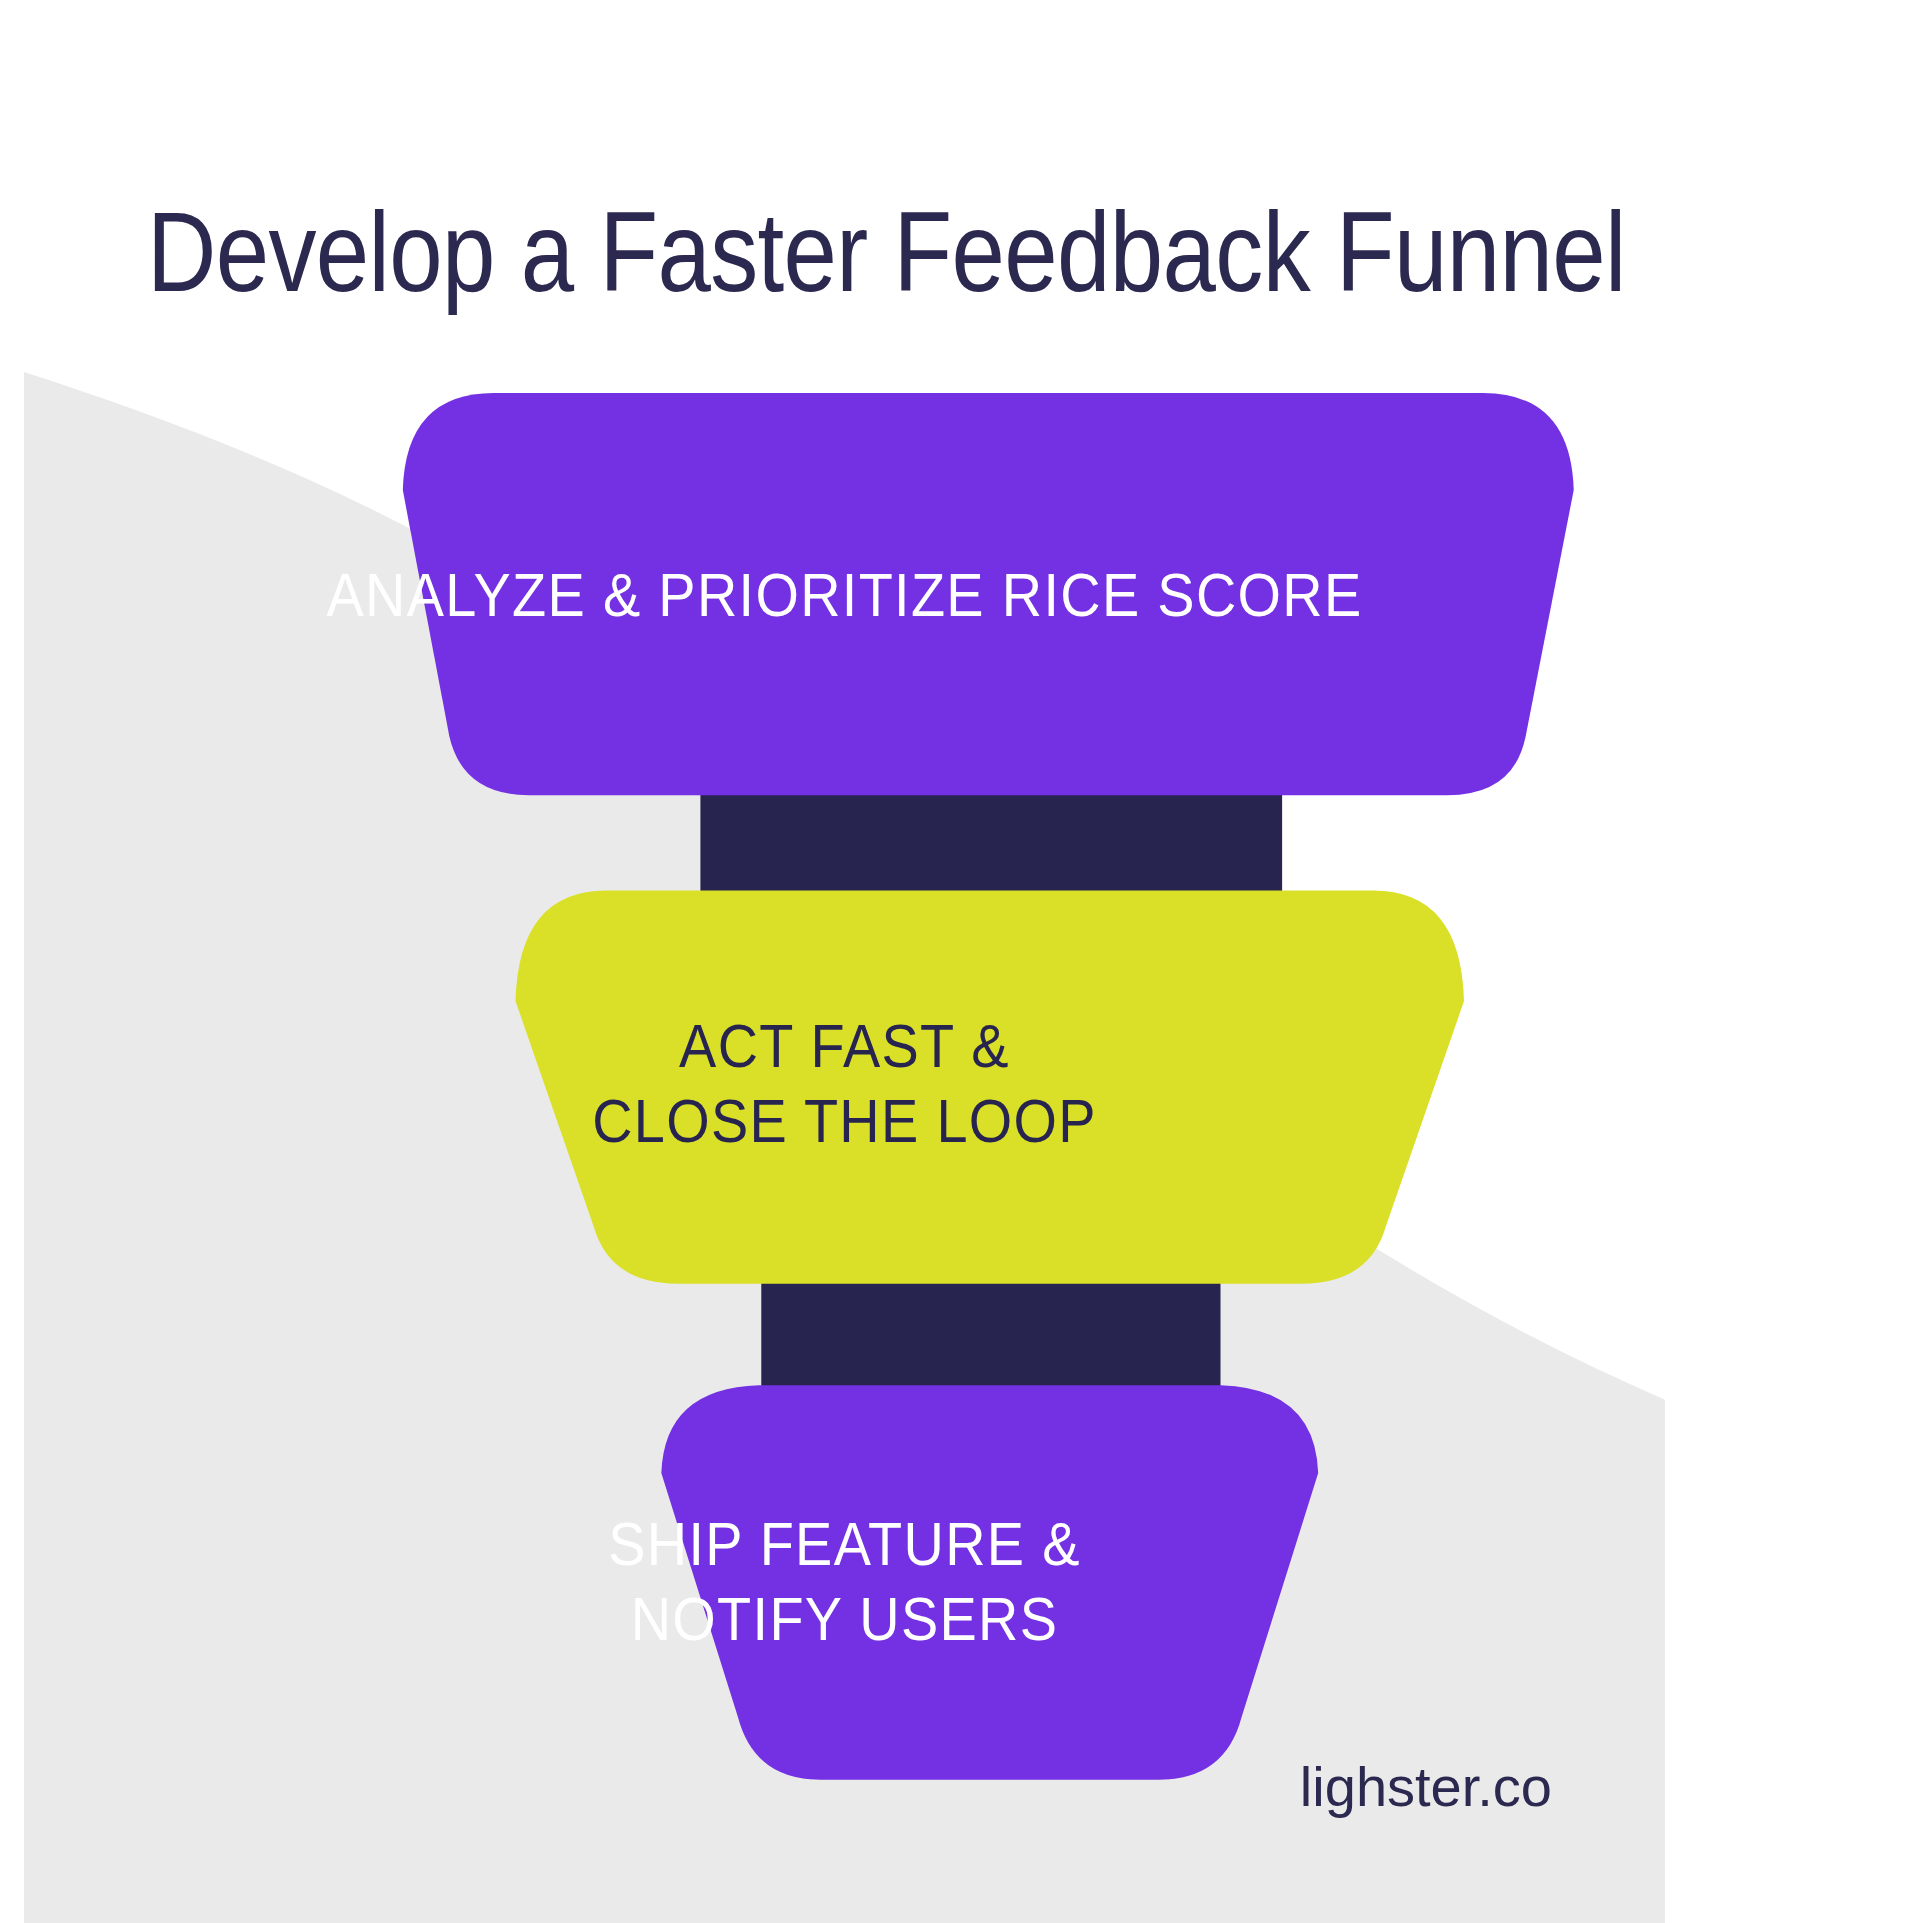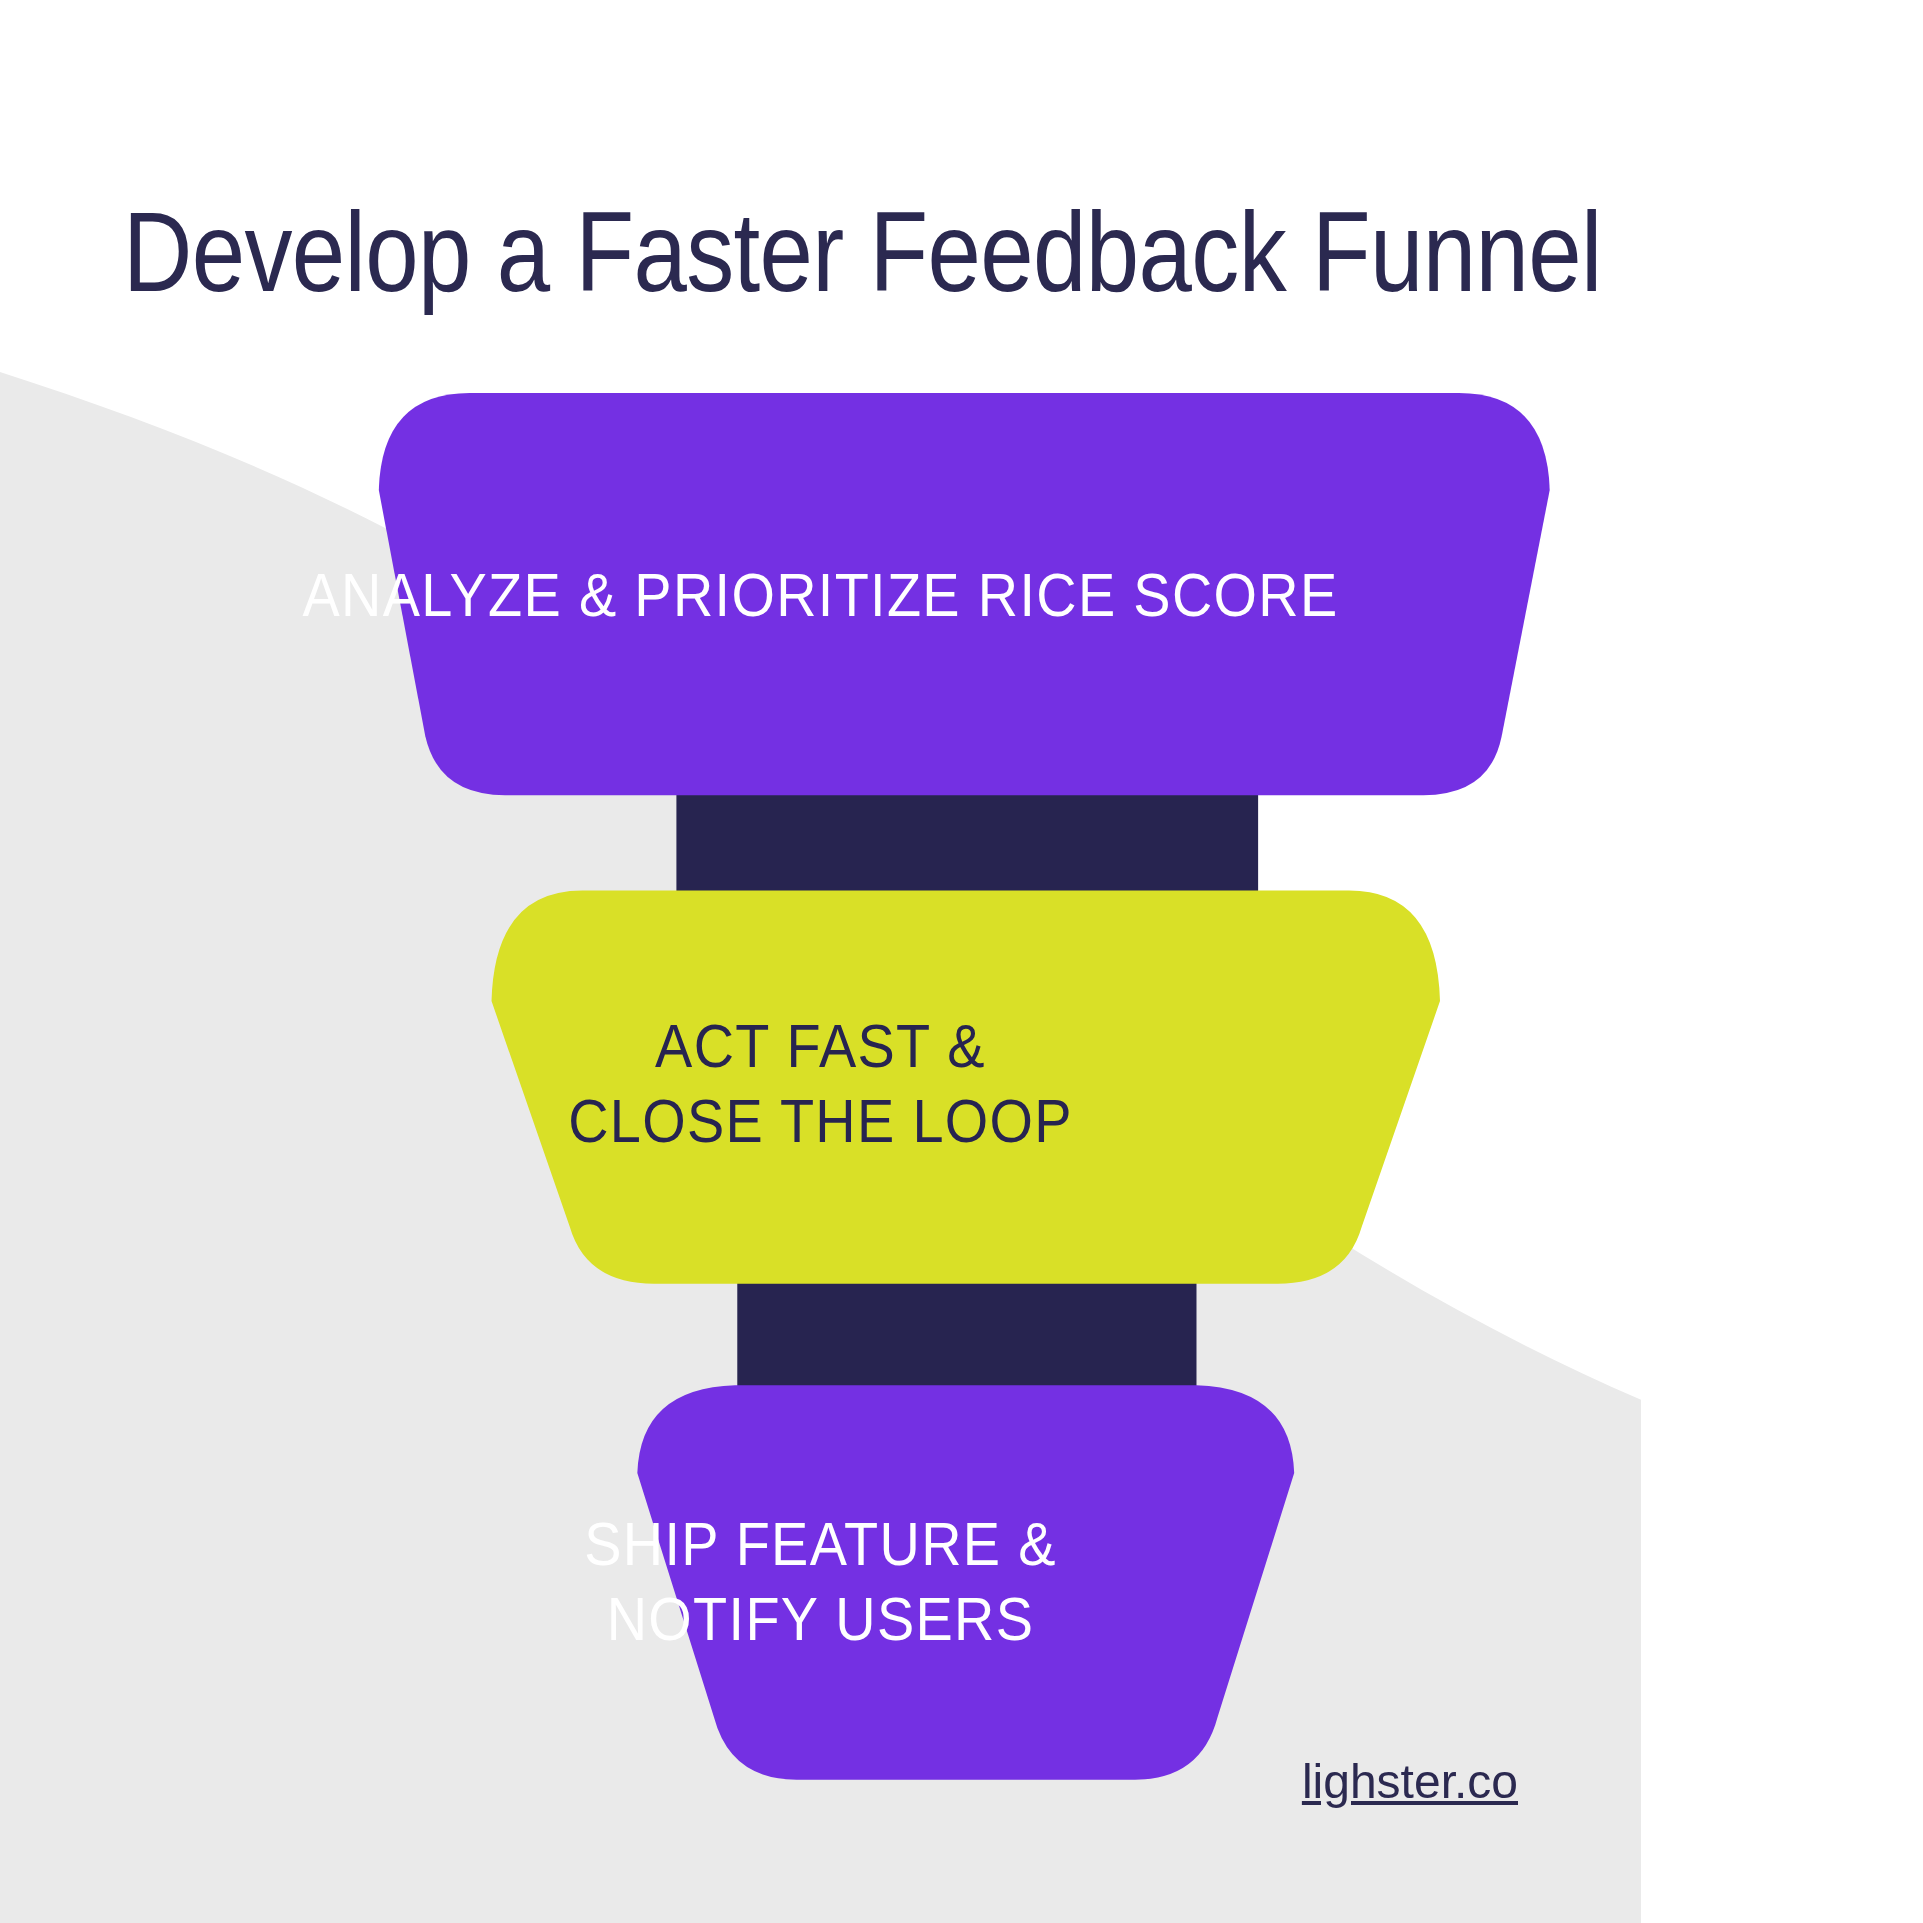--- a/index.html
+++ b/index.html
@@ -2,44 +2,44 @@
 <html style="font-size:12px"><head>
 <meta charset="utf-8">
 <style>
   html,body{margin:0;padding:0;background:#ffffff;}
   .canvas{
     position:relative;
     width:1641px;height:1924px;
     background:#ffffff;
     overflow:hidden;
     font-family:"Liberation Sans", sans-serif;
+    margin-left:24px;
   }
   .bg-svg{position:absolute;inset:0;width:1924px;height:1924px;display:block;}
   .page-title{
     position:absolute;left:0;right:0;top:196px;margin:0;
     text-align:center;
     font-size:113px;line-height:1;font-weight:normal;
     letter-spacing:-0.8px;white-space:nowrap;
     transform:scaleX(0.85);transform-origin:center;
   }
   .stage-label{
     position:absolute;left:0;right:0;
     text-align:center;
     font-size:62px;line-height:75px;font-weight:normal;
     letter-spacing:1.5px;white-space:nowrap;
     transform:scaleX(0.9);transform-origin:center;
   }
   .stage-label.s1{top:564px;line-height:62px;}
   .stage-label.s2{top:1008px;}
   .stage-label.s3{top:1506px;}
   .brand{
-    position:absolute;top:1756px;right:123px;
-    font-size:48px;line-height:1.1;letter-spacing:0px;
+    position:absolute;top:1756px;right:113px;
+    font-size:56px;line-height:1.1;letter-spacing:0px;
     white-space:nowrap;
-    text-decoration:underline;
   }
 </style>
 </head>
 <body>
 
 <div class="canvas">
 
   <svg class="bg-svg" viewBox="0 0 2560 2560" aria-hidden="true">
 
     <path d="M 0 495

